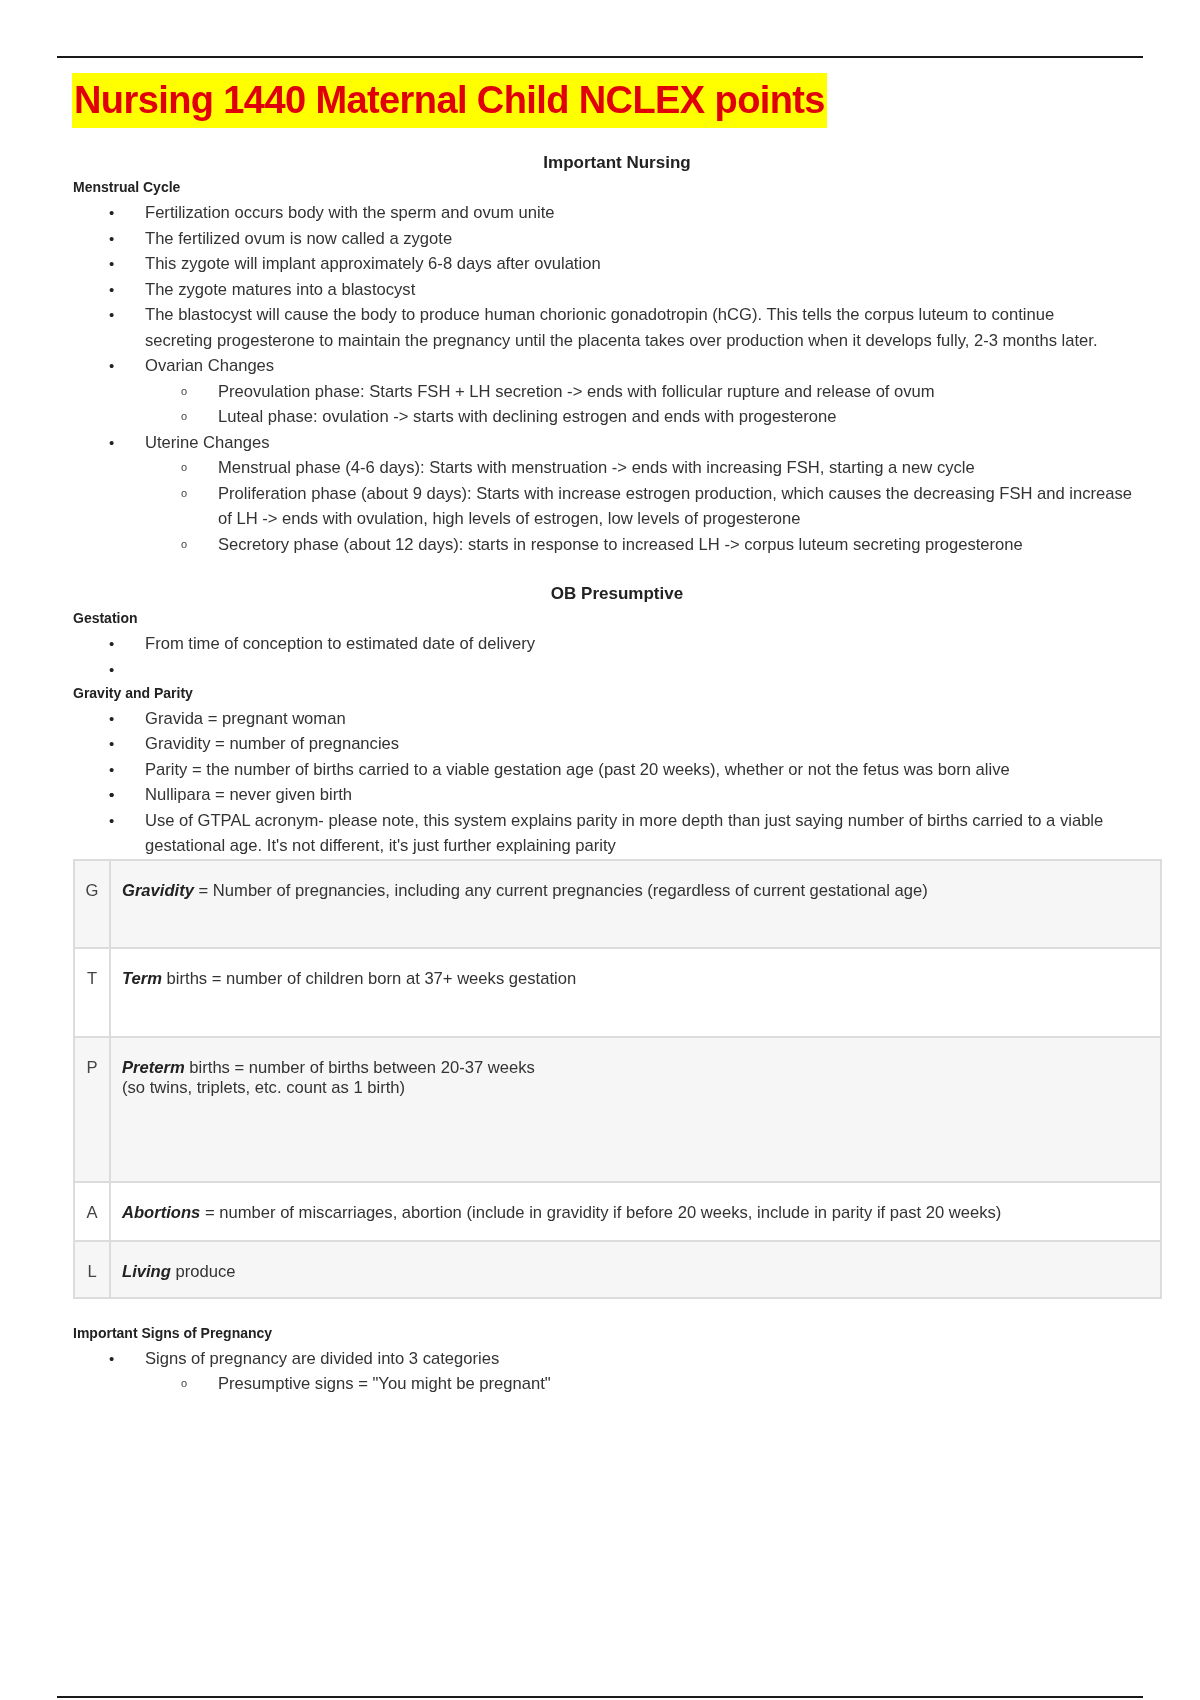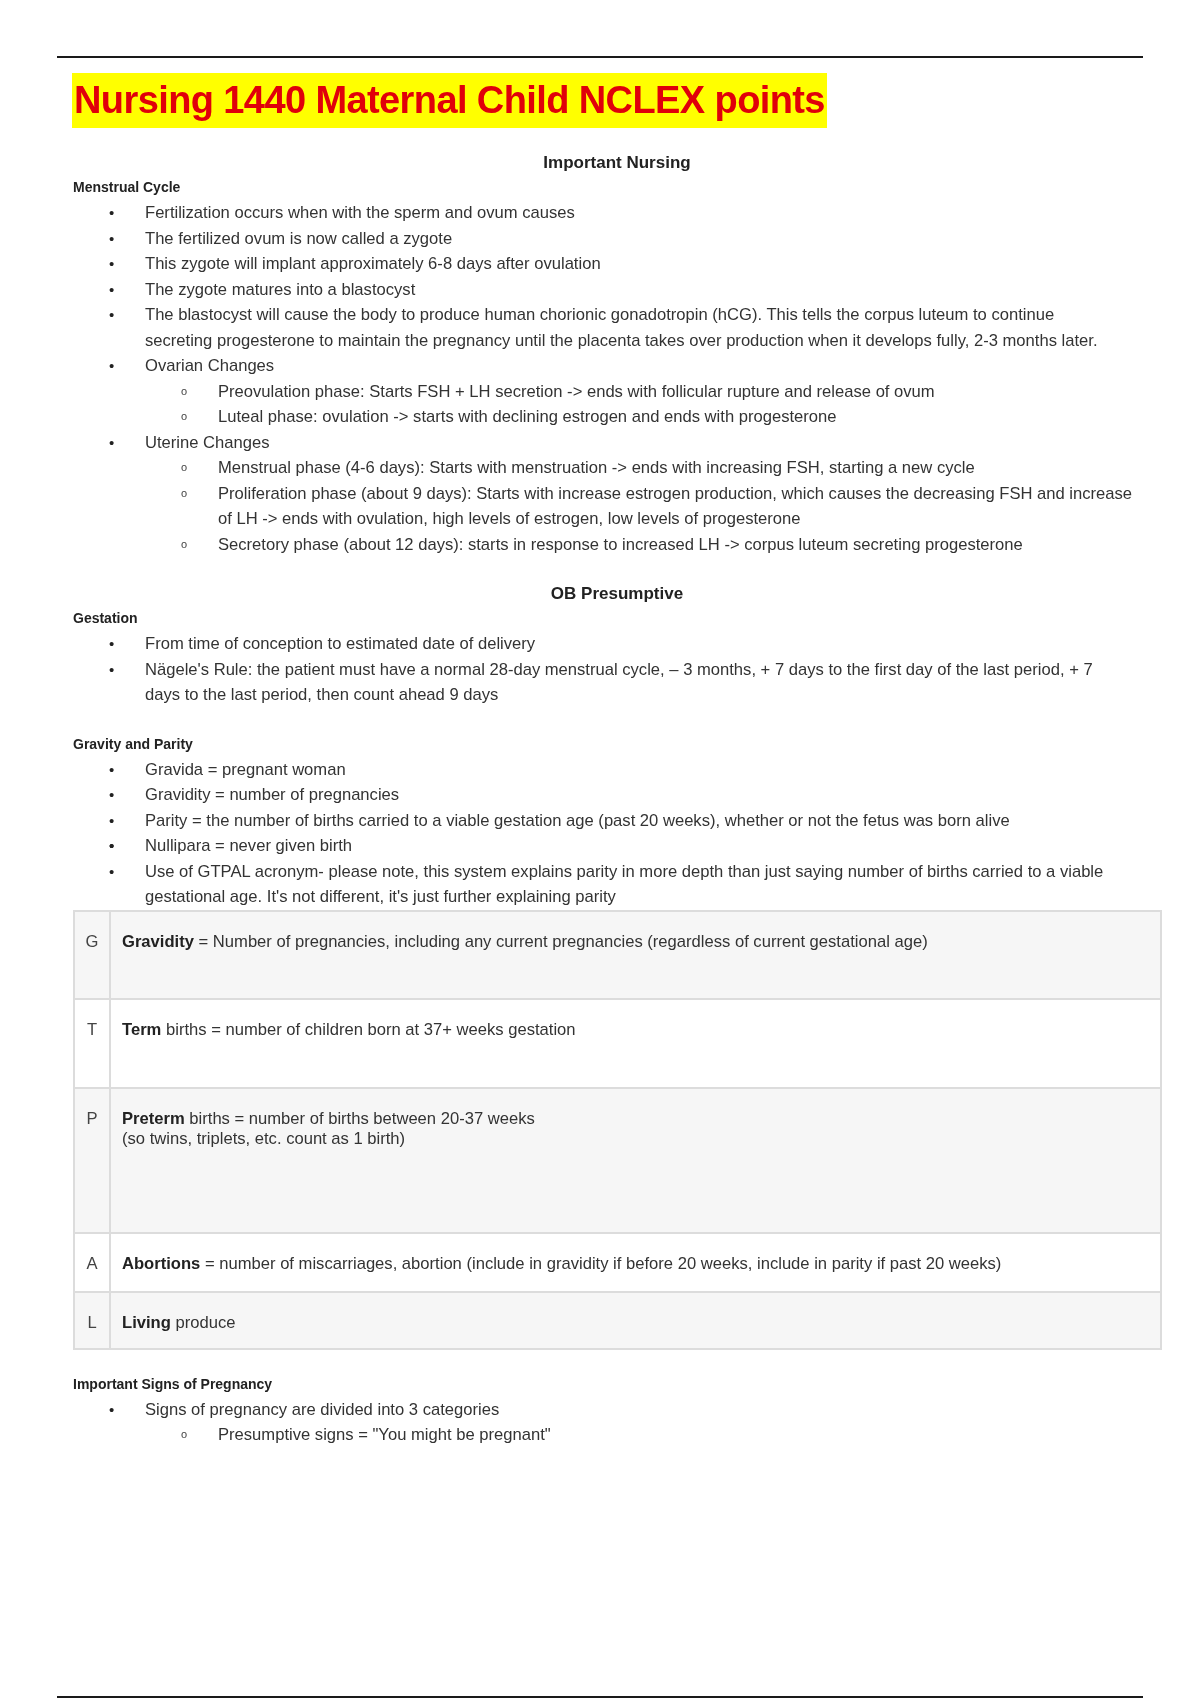--- a/index.html
+++ b/index.html
@@ -17,36 +17,36 @@
   ul.l1 > li > .bul { position:absolute; left:36px; top:0; font-size:15px; color:#222; }
   ul.l2 { list-style:none; margin:0; padding:0; }
   ul.l2 > li { position:relative; padding-left:145px; margin-left:-72px; line-height:25.5px; font-size:16.6px; color:#333; }
   ul.l2 > li > .bul2 { position:absolute; left:108px; top:0; font-size:11px; color:#444; }
   .spacer { height:24px; }
   table.gtpal { border-collapse:collapse; width:1089px; margin-left:0; font-size:16.6px; color:#333; }
   table.gtpal td { border:2px solid #dcdcdc; vertical-align:top; padding:0; }
   table.gtpal td.letter { width:34px; text-align:center; padding-top:20px; color:#444; }
   table.gtpal td.desc { padding:20px 0 0 11px; }
   table.gtpal tr.shade td { background:#f6f6f6; }
-  table.gtpal b { color:#222; }
+  table.gtpal b { color:#222;font-style:italic; }
 </style>
 </head>
 <body>
 
 <div class="rule-top"></div>
 
 <div class="title">Nursing 1440 Maternal Child NCLEX points</div>
 
 <div class="content">
 
   <div class="center-head">Important Nursing</div>
   <div class="sec-head">Menstrual Cycle</div>
 
   <ul class="l1">
-    <li><span class="bul">•</span><span>Fertilization occurs when with the sperm and ovum causes</span></li>
+    <li><span class="bul">•</span><span>Fertilization occurs body with the sperm and ovum unite</span></li>
     <li><span class="bul">•</span><span>The fertilized ovum is now called a zygote</span></li>
     <li><span class="bul">•</span><span>This zygote will implant approximately 6-8 days after ovulation</span></li>
     <li><span class="bul">•</span><span>The zygote matures into a blastocyst</span></li>
     <li style="padding-right:40px;"><span class="bul">•</span><span>The blastocyst will cause the body to produce human chorionic gonadotropin (hCG). This tells the corpus luteum to continue secreting progesterone to maintain the pregnancy until the placenta takes over production when it develops fully, 2-3 months later.</span></li>
     <li><span class="bul">•</span><span>Ovarian Changes</span>
       <ul class="l2">
         <li><span class="bul2">o</span><span>Preovulation phase:  Starts FSH + LH secretion -&gt; ends with follicular rupture and release of ovum</span></li>
         <li><span class="bul2">o</span><span>Luteal phase:  ovulation -&gt; starts with declining estrogen and ends with progesterone</span></li>
       </ul>
     </li>
@@ -58,21 +58,21 @@
       </ul>
     </li>
   </ul>
 
   <div class="spacer"></div>
 
   <div class="center-head">OB Presumptive</div>
   <div class="sec-head">Gestation</div>
   <ul class="l1">
     <li><span class="bul">•</span><span>From time of conception to estimated date of delivery</span></li>
-    <li style="padding-right:60px;"><span class="bul">•</span><span>Nägele's Rule: the patient must have a normal 28-day menstrual cycle, – 3 months, + 7 days to the first day of the last period, + 7 days to the last period, then count ahead 9 days</span></li>
+    <li style="padding-right:60px;"><span class="bul">•</span></li>
   </ul>
 
   <div class="spacer"></div>
 
   <div class="sec-head">Gravity and Parity</div>
   <ul class="l1">
     <li><span class="bul">•</span><span>Gravida = pregnant woman</span></li>
     <li><span class="bul">•</span><span>Gravidity = number of pregnancies</span></li>
     <li><span class="bul">•</span><span>Parity = the number of births carried to a viable gestation age (past 20 weeks), whether or not the fetus was born alive</span></li>
     <li style="padding-right:10px;"><span class="bul">•</span></li>

